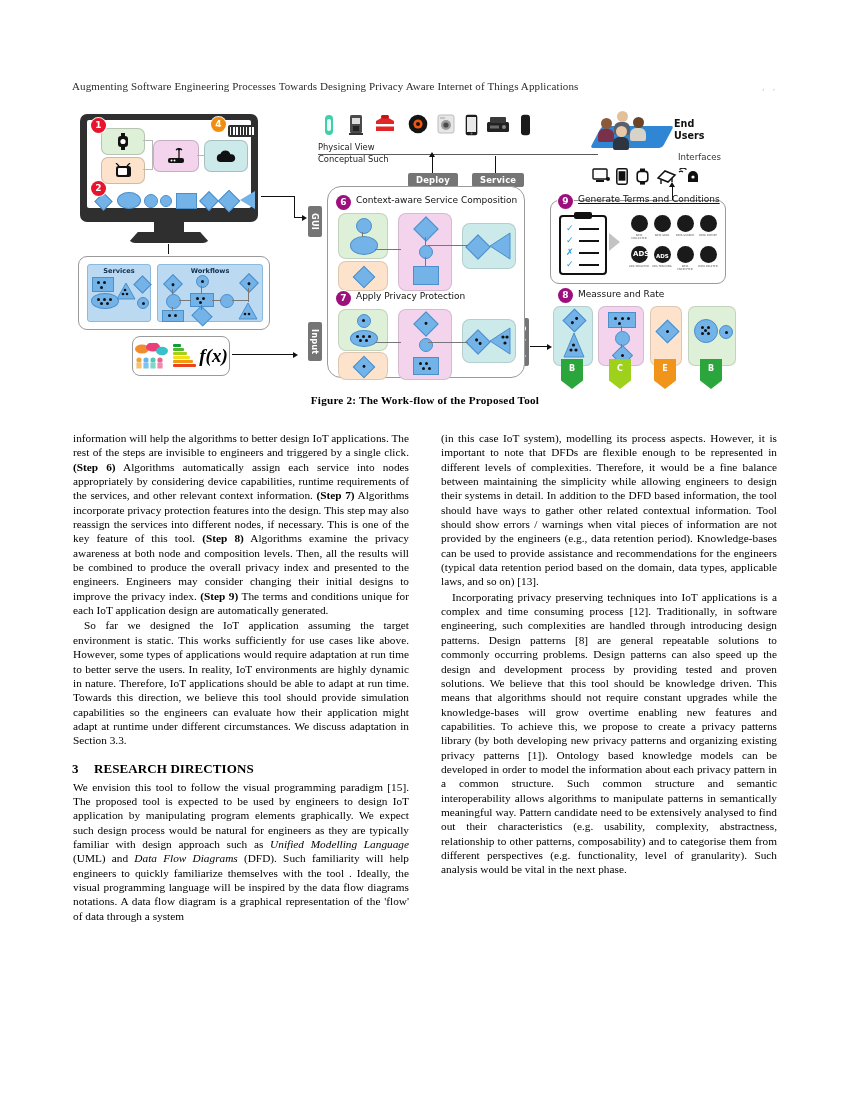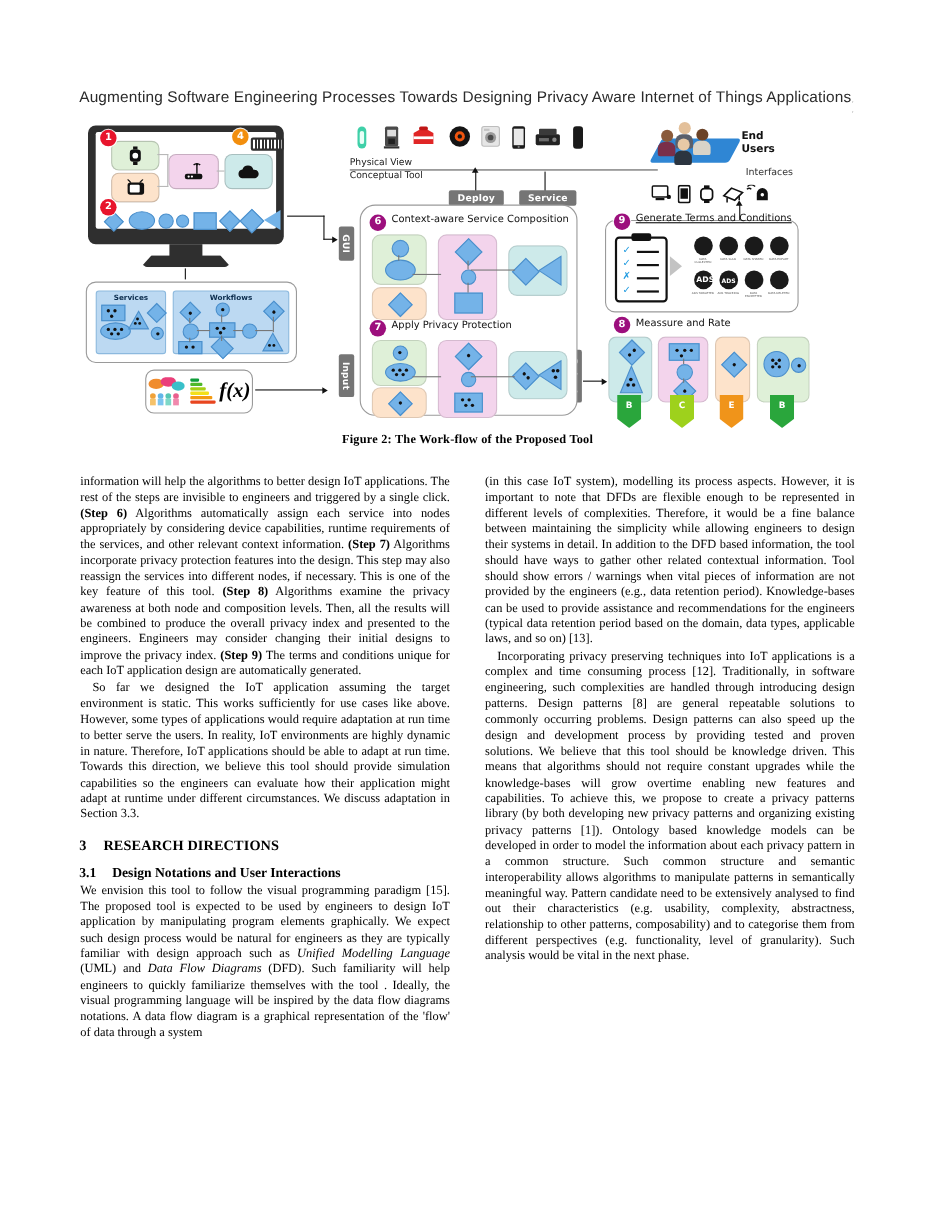--- a/index.html
+++ b/index.html
@@ -27,22 +27,22 @@
   .running-header {
     position: absolute;
     left: 72px;
     top: 80px;
     width: 706px;
     display: flex;
     justify-content: space-between;
     align-items: baseline;
   }
   .running-header .rh-title {
-    font-family: Liberation Sans, sans-serif;
-    font-size: 14px;
+    font-family: Liberation Serif, serif;
+    font-size: 11px;
     letter-spacing: .01em;
     color: #2b2b2b;
     white-space: nowrap;
   }
   .running-header .rh-folio {
     font-family: "DejaVu Sans", sans-serif;
     font-size: 8px;
     color: #c9c9c9;
     letter-spacing: .35em;
   }
@@ -600,21 +600,21 @@
           <circle cx="18" cy="13" r="2" fill="#888"></circle>
           <rect x="4" y="11.5" width="9" height="3" fill="#6b6b6b"></rect>
         </svg>
         <svg class="dev-icon" style="left:200px;" width="11" height="22" viewBox="0 0 11 22">
           <rect x="1" y="0.8" width="9" height="20.4" rx="3" fill="#1a1a1a"></rect>
         </svg>
       </div>
 
       <div class="view-labels">
         <div>Physical View</div>
-        <div>Conceptual Tool</div>
+        <div>Conceptual Such</div>
       </div>
       <div class="hline" style="left:246px; top:44px; width:280px;"></div>
 
       <div class="arrow-line" style="left:360px; top:46px; width:1.4px; height:22px;"></div>
       <div class="arrow-head-u" style="left:356.5px; top:42px;"></div>
       <div class="arrow-line" style="left:423px; top:46px; width:1.4px; height:22px;"></div>
       <div class="arrow-head-d" style="left:419.5px; top:68px;"></div>
 
       <div class="pill" style="left:336px; top:63px;">Deploy</div>
       <div class="pill" style="left:400px; top:63px;">Service</div>
@@ -954,21 +954,20 @@
 
   <div class="columns">
 
     <div class="col">
       <p class="body"><span>information will help the algorithms to better design IoT applications. The rest of the steps are invisible to engineers and triggered by a single click. </span><span class="bold">(Step 6)</span><span> Algorithms automatically assign each service into nodes appropriately by considering device capabilities, runtime requirements of the services, and other relevant context information. </span><span class="bold">(Step 7)</span><span> Algorithms incorporate privacy protection features into the design. This step may also reassign the services into different nodes, if necessary. This is one of the key feature of this tool. </span><span class="bold">(Step 8)</span><span> Algorithms examine the privacy awareness at both node and composition levels. Then, all the results will be combined to produce the overall privacy index and presented to the engineers. Engineers may consider changing their initial designs to improve the privacy index. </span><span class="bold">(Step 9)</span><span> The terms and conditions unique for each IoT application design are automatically generated.</span></p>
 
       <p class="body">So far we designed the IoT application assuming the target environment is static. This works sufficiently for use cases like above. However, some types of applications would require adaptation at run time to better serve the users. In reality, IoT environments are highly dynamic in nature. Therefore, IoT applications should be able to adapt at run time. Towards this direction, we believe this tool should provide simulation capabilities so the engineers can evaluate how their application might adapt at runtime under different circumstances. We discuss adaptation in Section 3.3.</p>
 
       <h2 class="sec"><span class="sec-num">3</span><span>RESEARCH DIRECTIONS</span></h2>
 
-      <h3 class="subsec"><span class="subsec-num">3.1</span><span>Design Notations and User Interactions</span></h3>
 
       <p class="body"><span>We envision this tool to follow the visual programming paradigm [15]. The proposed tool is expected to be used by engineers to design IoT application by manipulating program elements graphically. We expect such design process would be natural for engineers as they are typically familiar with design approach such as </span><span class="ital">Unified Modelling Language</span><span> (UML) and </span><span class="ital">Data Flow Diagrams</span><span> (DFD). Such familiarity will help engineers to quickly familiarize themselves with the tool . Ideally, the visual programming language will be inspired by the data flow diagrams notations. A data flow diagram is a graphical representation of the 'flow' of data through a system</span></p>
     </div>
 
     <div class="col">
       <p class="body">(in this case IoT system), modelling its process aspects. However, it is important to note that DFDs are flexible enough to be represented in different levels of complexities. Therefore, it would be a fine balance between maintaining the simplicity while allowing engineers to design their systems in detail. In addition to the DFD based information, the tool should have ways to gather other related contextual information. Tool should show errors / warnings when vital pieces of information are not provided by the engineers (e.g., data retention period). Knowledge-bases can be used to provide assistance and recommendations for the engineers (typical data retention period based on the domain, data types, applicable laws, and so on) [13].</p>
 
 
       <p class="body">Incorporating privacy preserving techniques into IoT applications is a complex and time consuming process [12]. Traditionally, in software engineering, such complexities are handled through introducing design patterns. Design patterns [8] are general repeatable solutions to commonly occurring problems. Design patterns can also speed up the design and development process by providing tested and proven solutions. We believe that this tool should be knowledge driven. This means that algorithms should not require constant upgrades while the knowledge-bases will grow overtime enabling new features and capabilities. To achieve this, we propose to create a privacy patterns library (by both developing new privacy patterns and organizing existing privacy patterns [1]). Ontology based knowledge models can be developed in order to model the information about each privacy pattern in a common structure. Such common structure and semantic interoperability allows algorithms to manipulate patterns in semantically meaningful way. Pattern candidate need to be extensively analysed to find out their characteristics (e.g. usability, complexity, abstractness, relationship to other patterns, composability) and to categorise them from different perspectives (e.g. functionality, level of granularity). Such analysis would be vital in the next phase.</p>
     </div>

